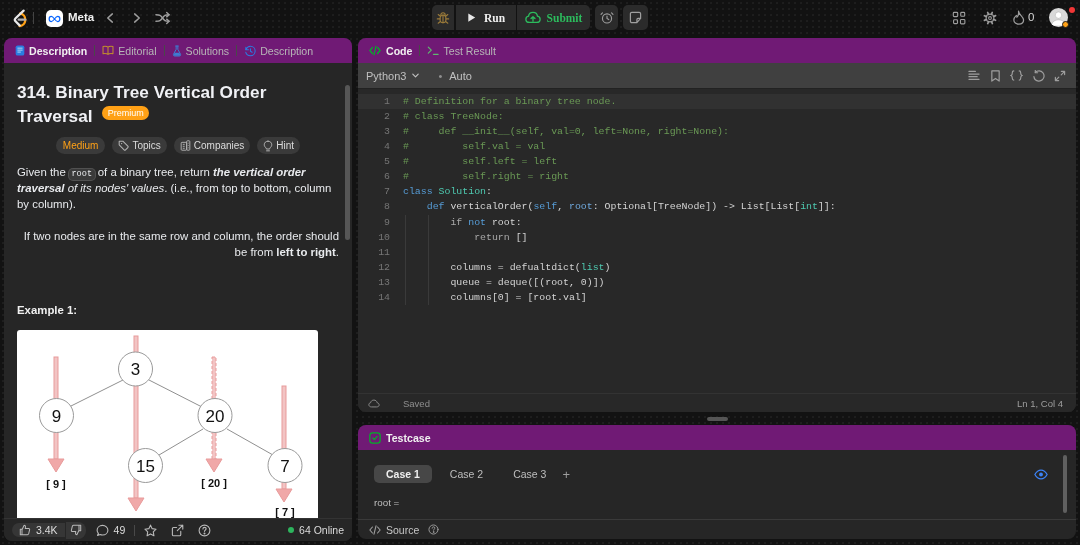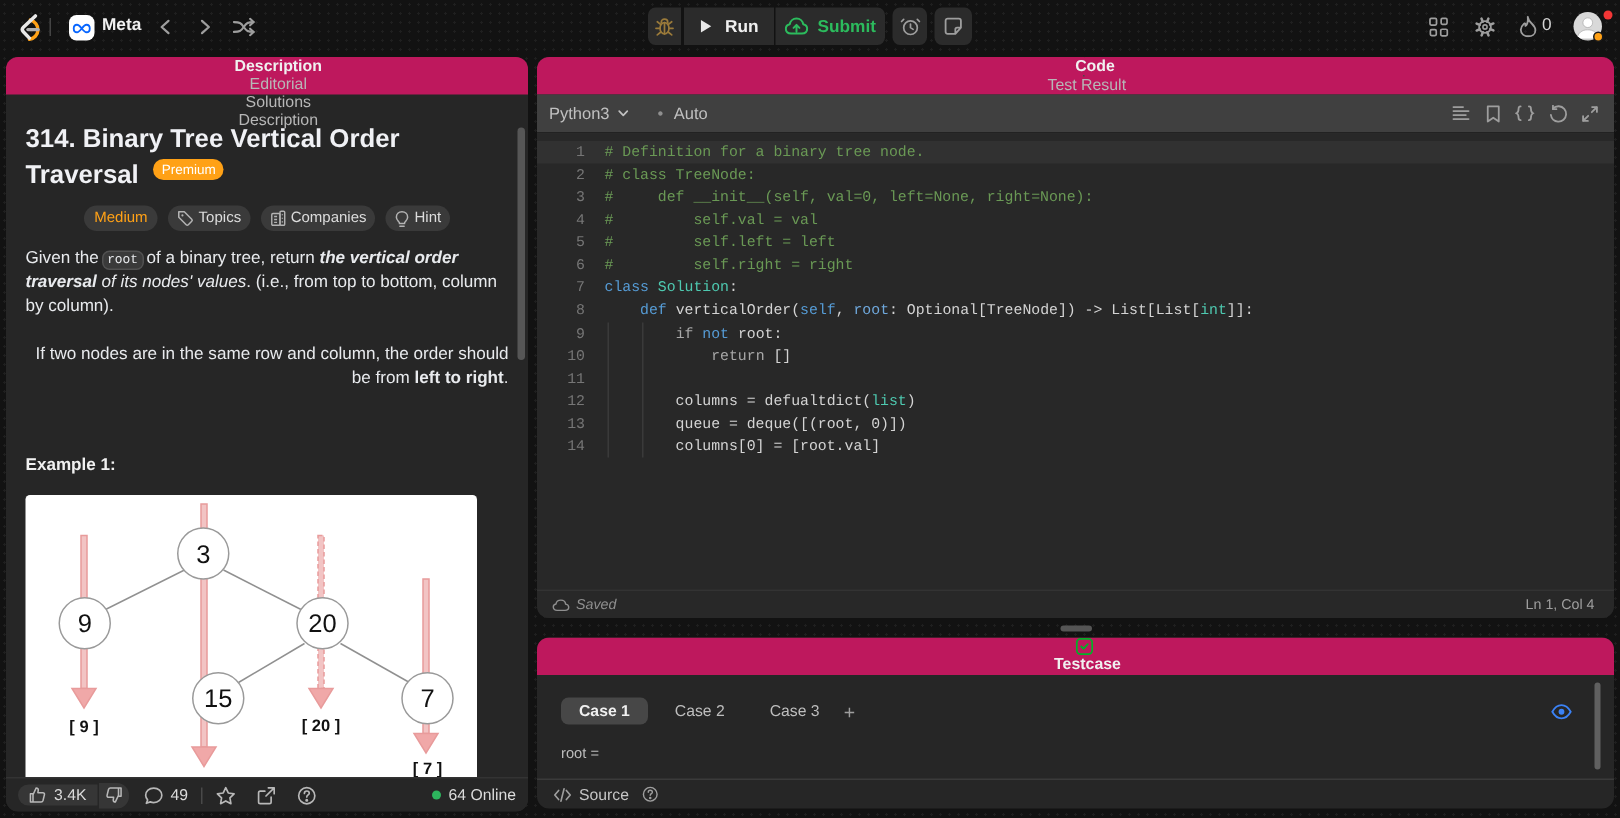--- a/index.html
+++ b/index.html
@@ -6,29 +6,29 @@
 html,body { width:1080px; height:545px; overflow:hidden; }
 body {
   font-family:"Liberation Sans", sans-serif;
   background-color:#121212;
   background-image: radial-gradient(circle, #1f1f1f 0.7px, transparent 0.8px);
   background-size: 6px 6px;
   color:#eff1f6;
   position:relative;
 }
 .panel { position:absolute; background:#262626; border-radius:8px; overflow:hidden; }
-.phead { height:25px; background:#be185d; display:flex; align-items:center; font-size:10.6px;flex-direction:column; }
+.phead { height:25px; background:#701a75; display:flex; align-items:center; font-size:10.6px; }
 svg { display:block; }
 
 
 #topbar { position:absolute; left:0; top:0; width:1080px; height:36px; }
 #topbar .it { position:absolute; display:flex; align-items:center; }
 
 
-.btn { background:#2b2b2b; display:flex; align-items:center; justify-content:center; }
+.btn { background:#2b2b2b; display:flex; align-items:center; justify-content:center;font-family:Liberation Serif, serif; }
 
 #lp { left:4px; top:38px; width:348px; height:503px; }
 #lp-content { position:absolute; top:25px; left:0; right:0; bottom:23px; padding:0 13px; overflow:hidden; }
 #lp-footer { position:absolute; bottom:0; left:0; right:0; height:23px; background:#262626; border-top:1px solid #333; display:flex; align-items:center; padding:0 8px; }
 .tabtxt { color:#b7b7b7; margin-left:4px; }
 .tabsep { width:1px; height:11px; background:#494949; margin:0 7px; }
 
 
 #cp { left:358px; top:38px; width:718px; height:374px; }
 #toolbar { position:absolute; top:25px; left:0; right:0; height:26px; background:#404040; border-bottom:1px solid #222; display:flex; align-items:center; padding:0 10px 0 8px; }
@@ -311,21 +311,21 @@
 
 <div id="cp" class="panel">
   <div class="phead" style="padding-left:11px;">
     <svg width="12" height="11" viewBox="0 0 14 12">
         <g stroke="#02b128" stroke-width="1.4" fill="none" stroke-linecap="round" stroke-linejoin="round">
           <path d="M4 2.5 L1 6 L4 9.5"></path>
           <path d="M10 2.5 L13 6 L10 9.5"></path>
           <path d="M8.2 1 L5.8 11"></path>
         </g>
       </svg>
-    <span style="color:#f0f0f0; font-weight:bold; margin-left:15px;">Code</span>
+    <span style="color:#f0f0f0; font-weight:bold; margin-left:5px;">Code</span>
     <div class="tabsep"></div>
     <svg width="12" height="11" viewBox="0 0 14 12">
         <g stroke="#5fb86f" stroke-width="1.4" fill="none" stroke-linecap="round" stroke-linejoin="round">
           <path d="M1.5 2 L5 5.5 L1.5 9"></path>
           <path d="M7.5 10.5 L13 10.5"></path>
         </g>
       </svg>
     <span class="tabtxt">Test Result</span>
   </div>
   <div id="toolbar">
@@ -382,21 +382,21 @@
 <span class="df">            </span><span class="kw2">return</span> <span class="df">[]</span>
 
 <span class="df">        columns = defualtdict(</span><span class="ty">list</span><span class="df">)</span>
 <span class="df">        queue = deque([(root, </span><span class="df">0</span><span class="df">)])</span>
 <span class="df">        columns[0] = [root.val]</span></div>
   </div>
   <div id="statusbar">
     <svg width="12" height="9" viewBox="0 0 14 10">
         <path d="M4 9 C2.2 9 1 7.9 1 6.4 C1 5.1 1.9 4.2 3.1 4 C3.4 2.2 4.9 1 6.9 1 C8.9 1 10.4 2.3 10.6 4.1 C11.9 4.3 13 5.2 13 6.6 C13 8.1 11.8 9 10.1 9 Z" stroke="#8f8f8f" stroke-width="1.1" fill="none"></path>
       </svg>
-    <span style="margin-left:4px;font-style:italic;">Saved</span>
+    <span style="margin-left:23px;">Saved</span>
     <span style="margin-left:auto; color:#9e9e9e;">Ln 1, Col 4</span>
   </div>
 </div>
 
 <div style="position:absolute; left:707px; top:417px; width:21px; height:4px; border-radius:2px; background:#555;"></div>
 
 <div id="tp" class="panel">
   <div class="phead" style="padding-left:11px;">
     <svg width="12" height="12" viewBox="0 0 14 14">
         <g stroke="#02b128" stroke-width="1.4" fill="none" stroke-linecap="round" stroke-linejoin="round">

